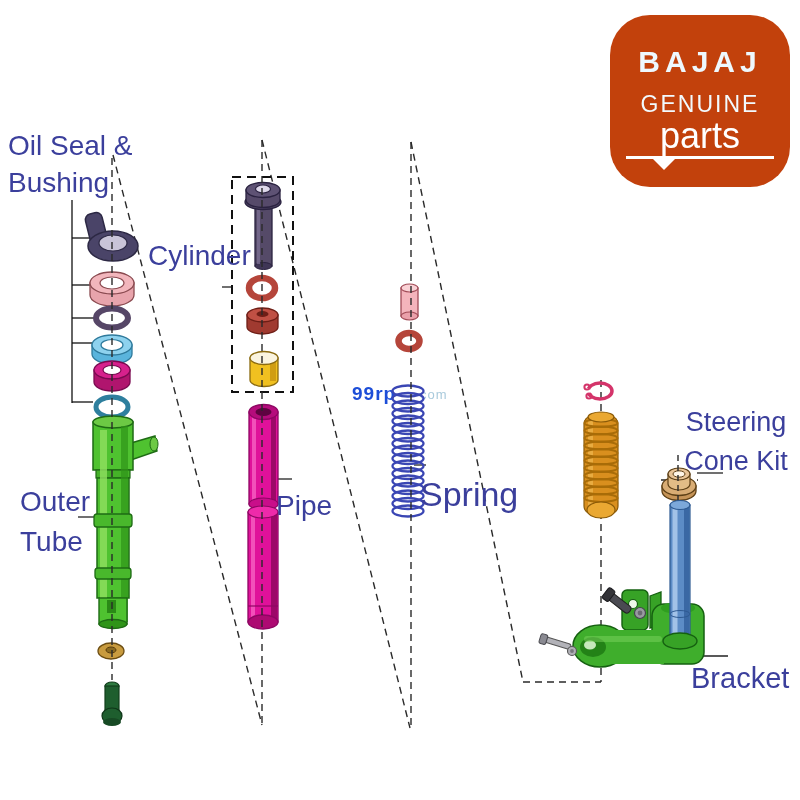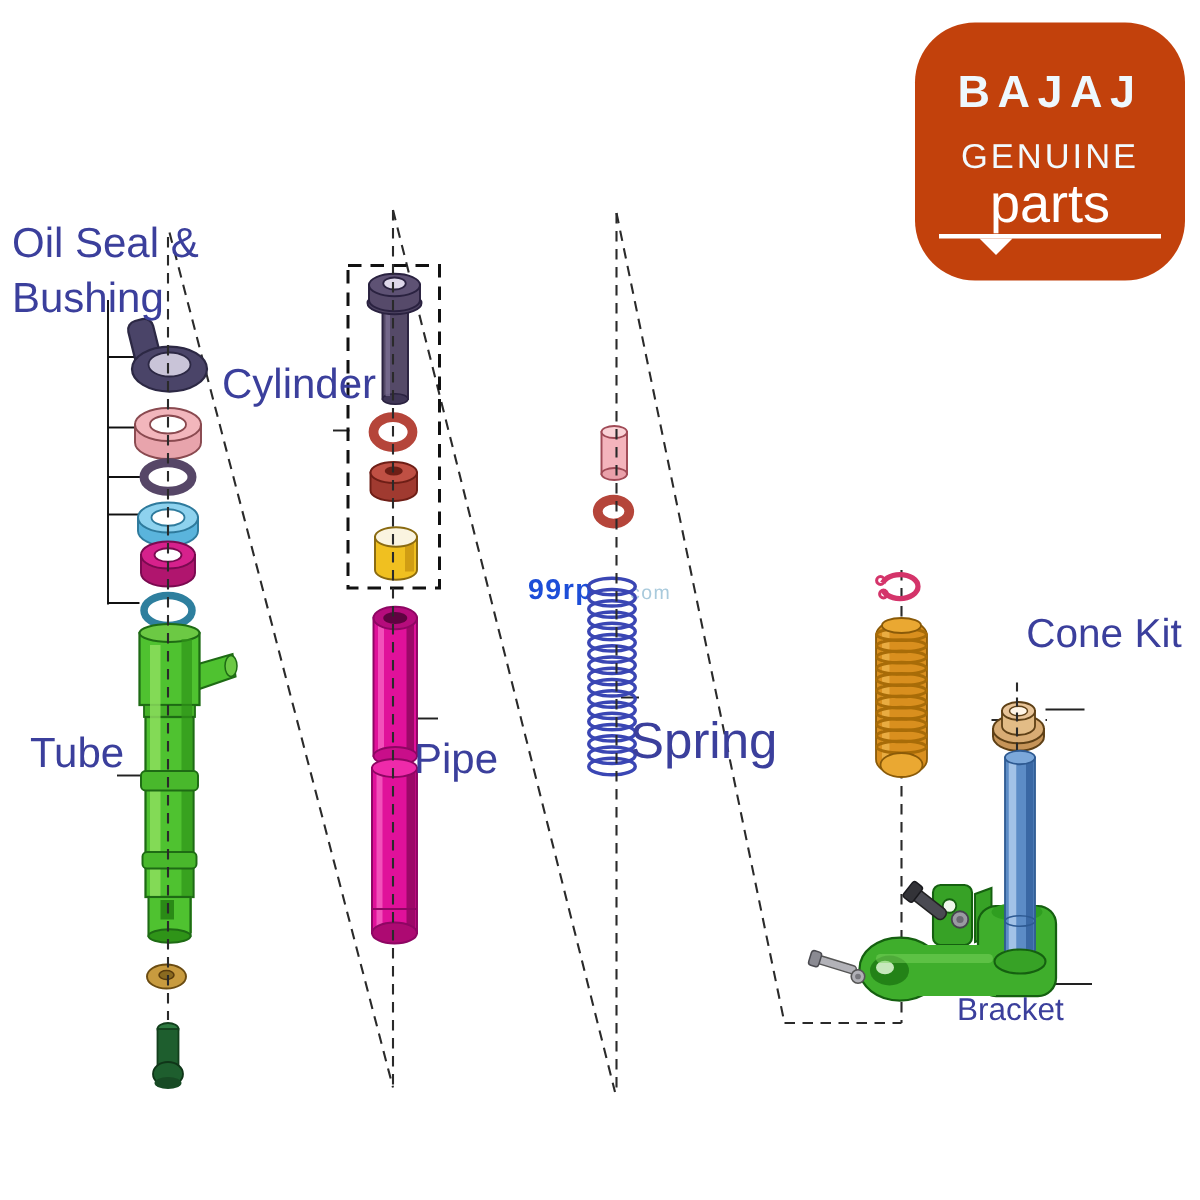--- a/index.html
+++ b/index.html
@@ -1,26 +1,26 @@
 <!DOCTYPE html>
 <html><head>
 <meta charset="utf-8">
 <style>
   html,body{margin:0;padding:0;background:#fff;}
   #canvas{position:relative;width:800px;height:800px;background:#ffffff;overflow:hidden;
           font-family:"Liberation Sans",sans-serif;}
   #diagram-svg{position:absolute;left:0;top:0;z-index:2;}
   .lbl{position:absolute;color:#3b3f9c;z-index:3;white-space:nowrap;}
-  #lbl-oilseal{left:8px;top:127px;font-size:28px;line-height:37px;margin-top:16px;}
+  #lbl-oilseal{left:8px;top:127px;font-size:28px;line-height:37px;}
   #lbl-cylinder{left:148px;top:240px;font-size:28px;}
   #lbl-outertube{left:20px;top:482px;font-size:28px;line-height:40px;}
   #lbl-innerpipe{left:276px;top:484px;font-size:28px;line-height:43px;}
   #lbl-spring{left:420px;top:475px;font-size:34px;}
   #lbl-steering{left:676px;top:403px;width:120px;text-align:center;font-size:27px;line-height:39px;white-space:normal;}
-  #lbl-bracket{left:638px;top:662px;font-size:21px;}
+  #lbl-bracket{left:691px;top:662px;font-size:29px;}
   
   #wm{position:absolute;left:352px;top:383px;z-index:1;}
   #wm .wm1{font-size:19px;font-weight:bold;color:#1d4ed8;letter-spacing:1px;}
   #wm .wm2{position:absolute;left:68px;top:4px;font-size:13px;color:#a9cadc;letter-spacing:1px;}
   
   #logo{position:absolute;left:610px;top:15px;width:180px;height:172px;background:#c2410c;
         border-radius:40px;z-index:4;text-align:center;color:#ffffff;}
   #logo .brand{margin-top:30px;font-size:30px;font-weight:bold;letter-spacing:5px;color:#eef8fe;}
   #logo .genuine{margin-top:12px;font-size:23px;letter-spacing:2px;color:#f2fafe;}
   #logo .parts{margin-top:-3px;font-size:36px;font-weight:normal;color:#ffffff;}
@@ -275,27 +275,29 @@
       <line x1="411" y1="142" x2="411" y2="729"></line>
     </g>
   </svg>
 
   <div class="lbl" id="lbl-oilseal">
     <div>Oil Seal &amp;</div>
     <div>Bushing</div>
   </div>
   <div class="lbl" id="lbl-cylinder">Cylinder</div>
   <div class="lbl" id="lbl-outertube">
+    <div>Outer</div>
     <div>Tube</div>
   </div>
   <div class="lbl" id="lbl-innerpipe">
     <div>Pipe</div>
   </div>
   <div class="lbl" id="lbl-spring">Spring</div>
   <div class="lbl" id="lbl-steering">
+    <div>Steering</div>
     <div>Cone Kit</div>
   </div>
   <div class="lbl" id="lbl-bracket">Bracket</div>
 
   <div id="logo">
     <div class="brand">BAJAJ</div>
     <div class="genuine">GENUINE</div>
     <div class="parts">parts</div>
     <div class="rule"></div>
     <div class="chev"></div>

